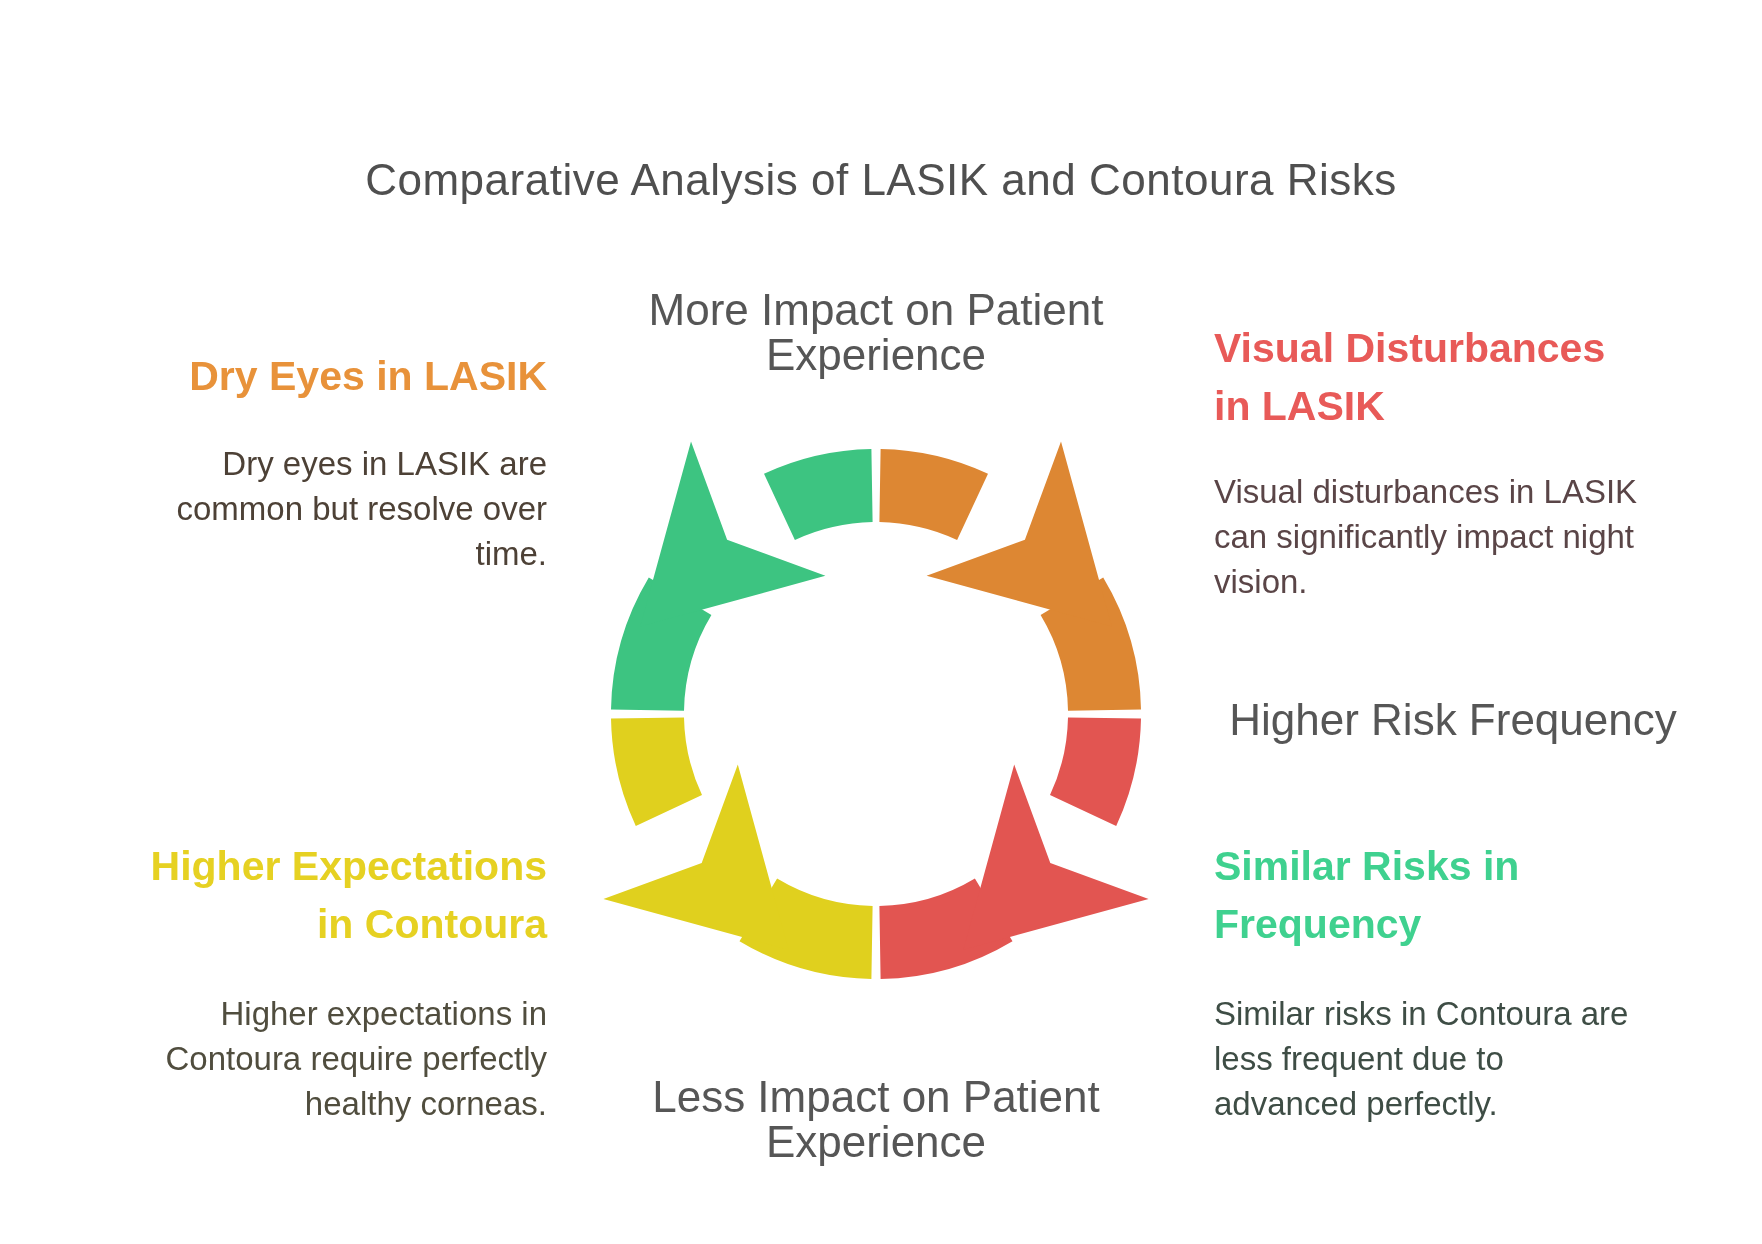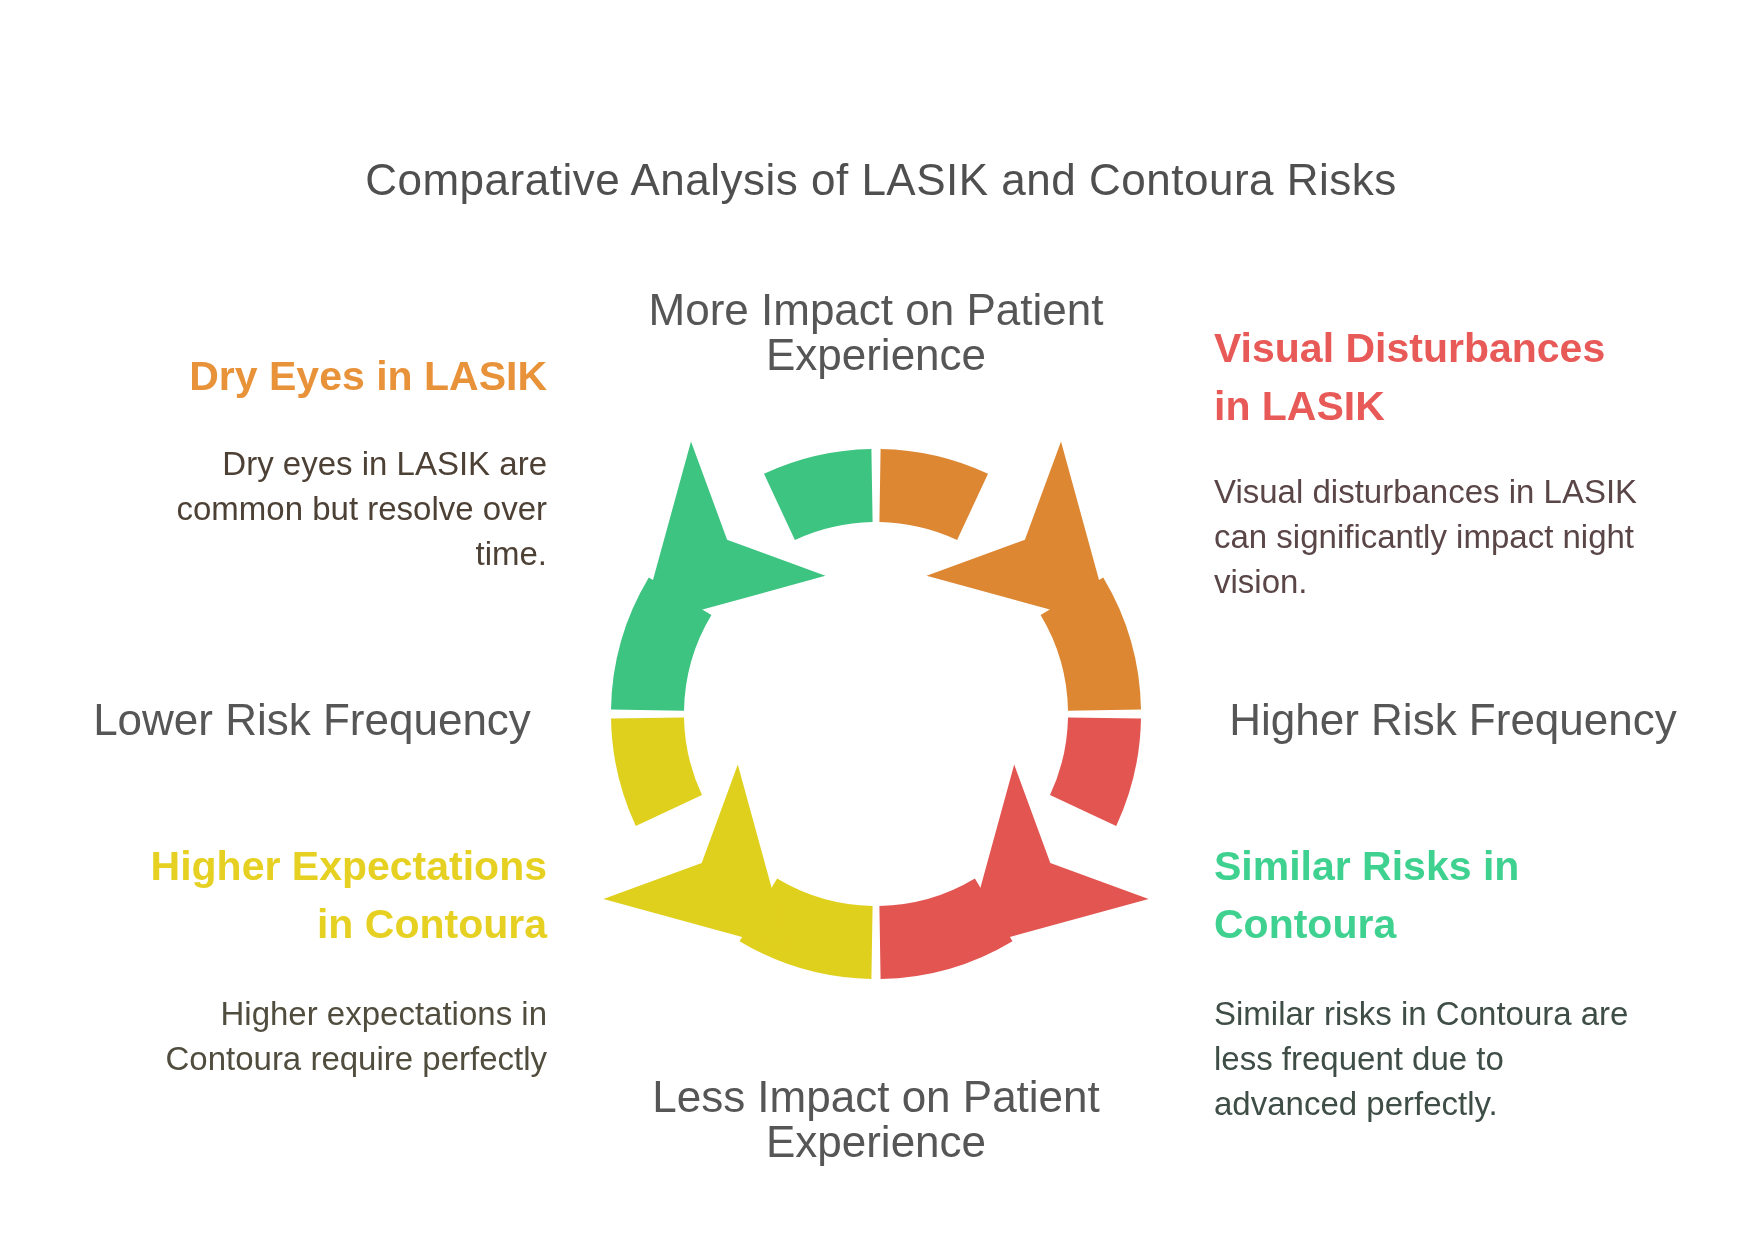--- a/index.html
+++ b/index.html
@@ -56,21 +56,20 @@
   <div class="axis-label axis-center" style="left: 876px; top: 246px;">
     <div>More Impact on Patient</div>
     <div>Experience</div>
   </div>
 
   <div class="axis-label axis-center" style="left: 876px; top: 1033px;">
     <div>Less Impact on Patient</div>
     <div>Experience</div>
   </div>
 
-  <div class="axis-label axis-center" style="left: 312px; top: 656px;">Lower Risk Frequency</div>
 
   <div class="axis-label axis-center" style="left: 1453px; top: 656px;">Higher Risk Frequency</div>
 
   <div class="block left heading" style="top: 306px; color: rgb(232, 146, 58);">
     <div>Dry Eyes in LASIK</div>
     <div></div>
   </div>
   <div class="block left body-text" style="top: 400px; color: rgb(77, 65, 54);">
     <div>Dry eyes in LASIK are</div>
     <div>common but resolve over</div>
@@ -87,25 +86,26 @@
     <div>in LASIK</div>
   </div>
 
   <div class="block left heading" style="top: 796px; color: rgb(230, 209, 34);">
     <div>Higher Expectations</div>
     <div>in Contoura</div>
   </div>
   <div class="block left body-text" style="top: 950px; color: rgb(80, 77, 62);">
     <div>Higher expectations in</div>
     <div>Contoura require perfectly</div>
+    <div>healthy corneas.</div>
   </div>
 
   <div class="block right heading" style="top: 796px; color: rgb(63, 209, 143);">
     <div>Similar Risks in</div>
-    <div>Contoura</div>
+    <div>Frequency</div>
   </div>
   <div class="block right body-text" style="top: 950px; color: rgb(62, 77, 69);">
     <div>Similar risks in Contoura are</div>
     <div>less frequent due to</div>
     <div>advanced perfectly.</div>
   </div>
 
 </div>
 
 </body></html>

